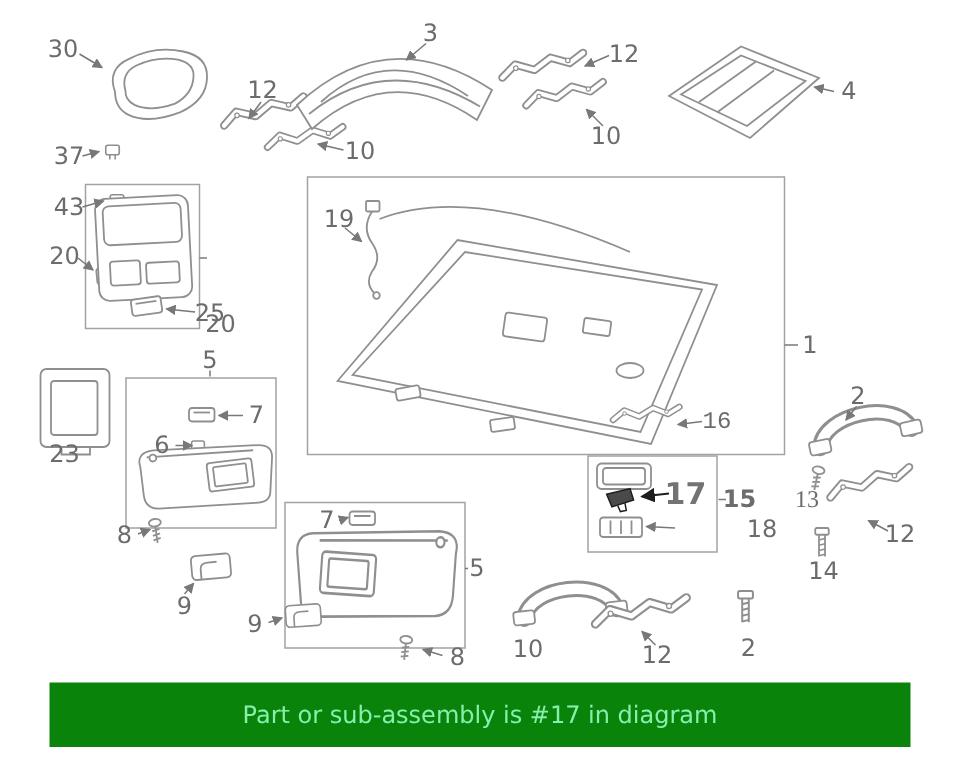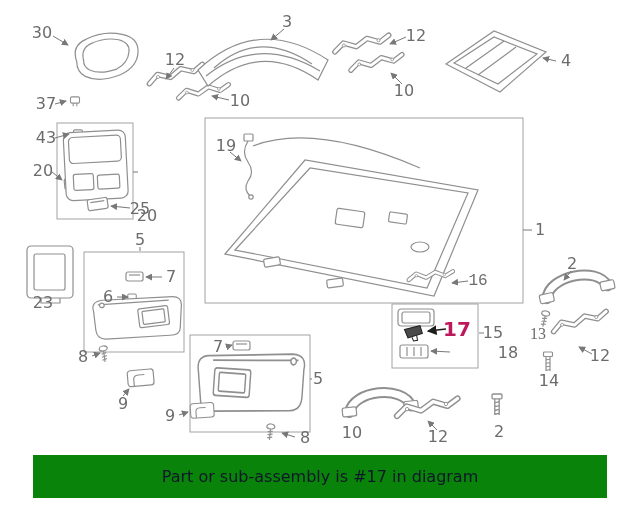--- a/index.html
+++ b/index.html
@@ -15,21 +15,21 @@
   .tube-i{stroke:#fff;stroke-width:3;fill:none;stroke-linecap:round;stroke-linejoin:round;}
   .tube-o2{stroke:#8f8f8f;stroke-width:11;fill:none;stroke-linecap:round;}
   .tube-i2{stroke:#fff;stroke-width:7;fill:none;stroke-linecap:round;}
   .hole{fill:#fff;stroke:#8f8f8f;stroke-width:0.8;}
   .ld{stroke:#787878;stroke-width:1;fill:none;}
   .ldc{stroke:#787878;stroke-width:1;fill:none;}
   .ldd{stroke:#1e1e1e;stroke-width:1.4;fill:none;}
   
   .callout{position:absolute;transform:translate(-50%,-50%);
            font:400 16px/1 "DejaVu Sans",sans-serif;color:#6c6c6c;white-space:nowrap;}
-  .callout.bold{font-size:20px;font-weight:700;color:#be185d;}
+  .callout.bold{font-size:20px;font-weight:700;color:#737373;}
   
   .banner{position:absolute;left:33px;top:455px;width:574px;height:43px;
           display:flex;flex-direction:column;justify-content:center;align-items:center;
           font-size:16px;line-height:20px;text-align:center;}
 </style>
 </head>
 <body>
 
 <div class="stage">
 
@@ -234,34 +234,34 @@
       <span class="callout" style="left: 147px; top: 172px; margin-top: 44px;">20</span>
       <span class="callout" style="left: 226px; top: 146px; text-align: right;">19</span>
       <span class="callout" style="left: 140px; top: 209px;">25</span>
       <span class="callout" style="left: 540px; top: 230px;">1</span>
       <span class="callout" style="left: 140px; top: 240px;">5</span>
       <span class="callout" style="left: 43px; top: 303px;">23</span>
       <span class="callout" style="left: 171px; top: 277px;">7</span>
       <span class="callout" style="left: 108px; top: 297px;">6</span>
       <span class="callout" style="left: 478px; top: 281px; font-family: Liberation Mono, monospace;">16</span>
       <span class="callout" style="left: 572px; top: 264px;">2</span>
-      <span class="callout" style="left: 493px; top: 333px;">15</span>
+      <span class="callout" style="left: 493px; top: 333px; font-weight: bold;">15</span>
       <span class="callout bold" style="left: 457px; top: 329px;">17</span>
       <span class="callout" style="left: 460px; top: 353px; margin-left: 48px;">18</span>
       <span class="callout" style="left: 538px; top: 334px; font-family: Liberation Serif, serif;">13</span>
       <span class="callout" style="left: 600px; top: 356px;">12</span>
       <span class="callout" style="left: 549px; top: 381px;">14</span>
       <span class="callout" style="left: 83px; top: 357px;">8</span>
       <span class="callout" style="left: 123px; top: 404px;">9</span>
       <span class="callout" style="left: 218px; top: 347px;">7</span>
       <span class="callout" style="left: 318px; top: 379px;">5</span>
       <span class="callout" style="left: 170px; top: 416px;">9</span>
       <span class="callout" style="left: 305px; top: 438px;">8</span>
       <span class="callout" style="left: 352px; top: 433px;">10</span>
       <span class="callout" style="left: 438px; top: 437px;">12</span>
       <span class="callout" style="left: 499px; top: 432px;">2</span>
     </div>
 
-  <div class="banner" style="background: rgb(10, 131, 10); color: #0f172a;">
+  <div class="banner" style="background: rgb(10, 131, 10); color: #86efac;">
     <div>Part or sub-assembly is #17 in diagram</div>
   </div>
 
 </div>
 
 </body></html>

